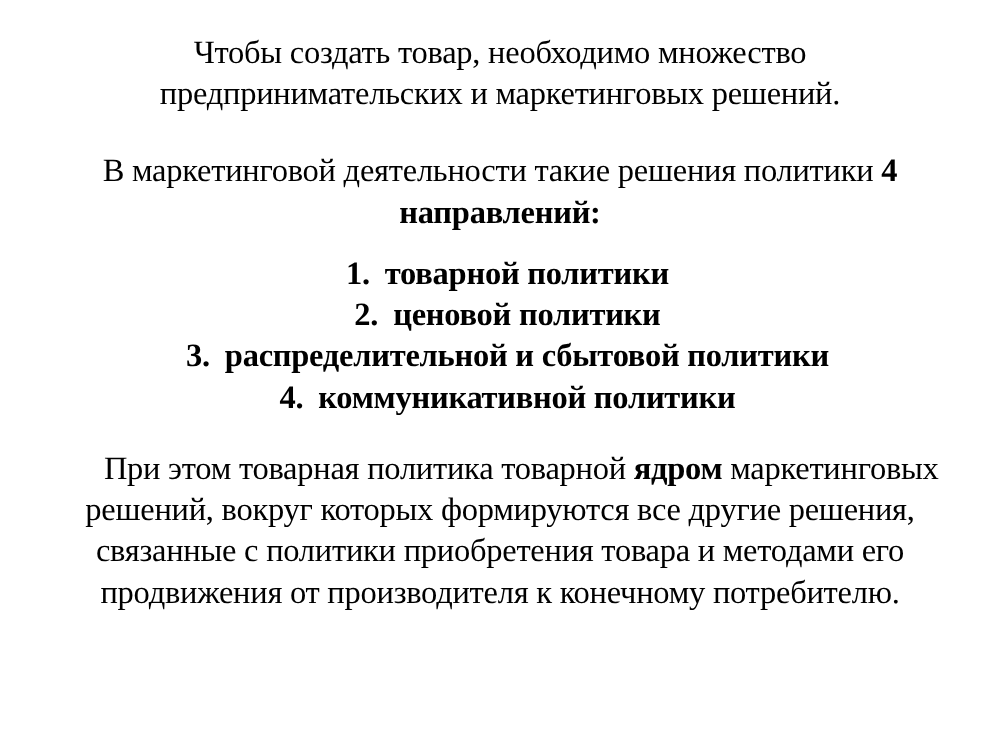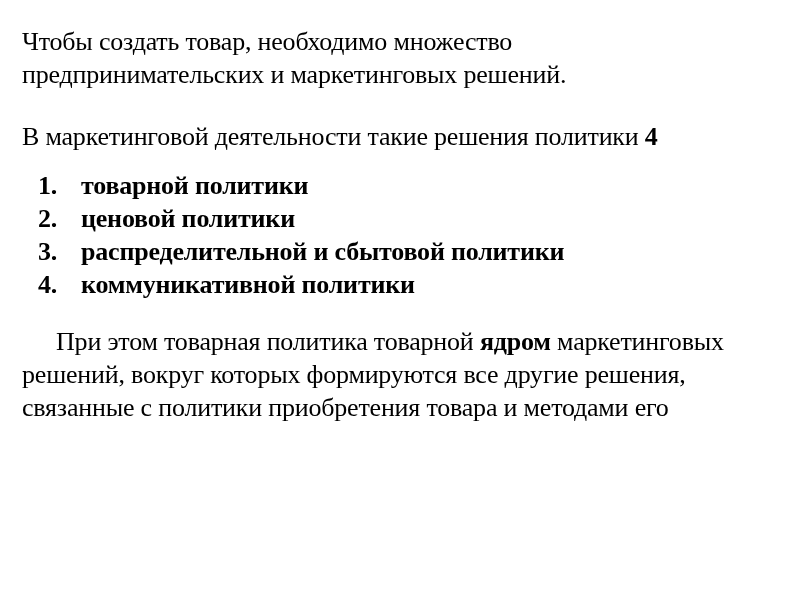--- a/index.html
+++ b/index.html
@@ -12,20 +12,21 @@
     background: #ffffff;
     overflow: hidden;
   }
   .slide {
     position: relative;
     width: 800px;
     height: 600px;
     background: #ffffff;
     font-family: "Liberation Serif", "DejaVu Serif", serif;
     color: #000000;
+    text-align: center;
   }
   .content {
     position: absolute;
     left: 22px;
     top: 25px;
     width: 756px;
     font-size: 26px;
     line-height: 33px;
     letter-spacing: -0.2px;
   }
@@ -59,25 +60,25 @@
   }
 </style>
 </head>
 <body style="background: rgb(255, 255, 255);">
 
 <div class="slide" style="color: rgb(0, 0, 0);">
   <div class="content">
 
     <p class="para para-intro"><span>Чтобы создать товар, необходимо множество</span><br><span>предпринимательских и маркетинговых решений.</span></p>
 
-    <p class="para para-lead"><span>В маркетинговой деятельности такие решения политики </span><span class="bold">4</span><br></p>
+    <p class="para para-lead"><span>В маркетинговой деятельности такие решения политики </span><span class="bold">4</span><br><span class="bold">направлений:</span></p>
 
     <ol class="dir-list">
         <li><span class="li-num">1.</span><span>товарной политики</span></li>
         <li><span class="li-num">2.</span><span>ценовой политики</span></li>
         <li><span class="li-num">3.</span><span>распределительной и сбытовой политики</span></li>
         <li><span class="li-num">4.</span><span>коммуникативной политики</span></li>
       </ol>
 
-    <p class="para para-core"><span>При этом товарная политика товарной </span><span class="bold">ядром</span><span> маркетинговых</span><br><span>решений, вокруг которых формируются все другие решения,</span><br><span>связанные с политики приобретения товара и методами его</span><br></p>
+    <p class="para para-core"><span>При этом товарная политика товарной </span><span class="bold">ядром</span><span> маркетинговых</span><br><span>решений, вокруг которых формируются все другие решения,</span><br><span>связанные с политики приобретения товара и методами его</span><br><span>продвижения от производителя к конечному потребителю.</span></p>
 
   </div>
 </div>
 
 </body></html>

